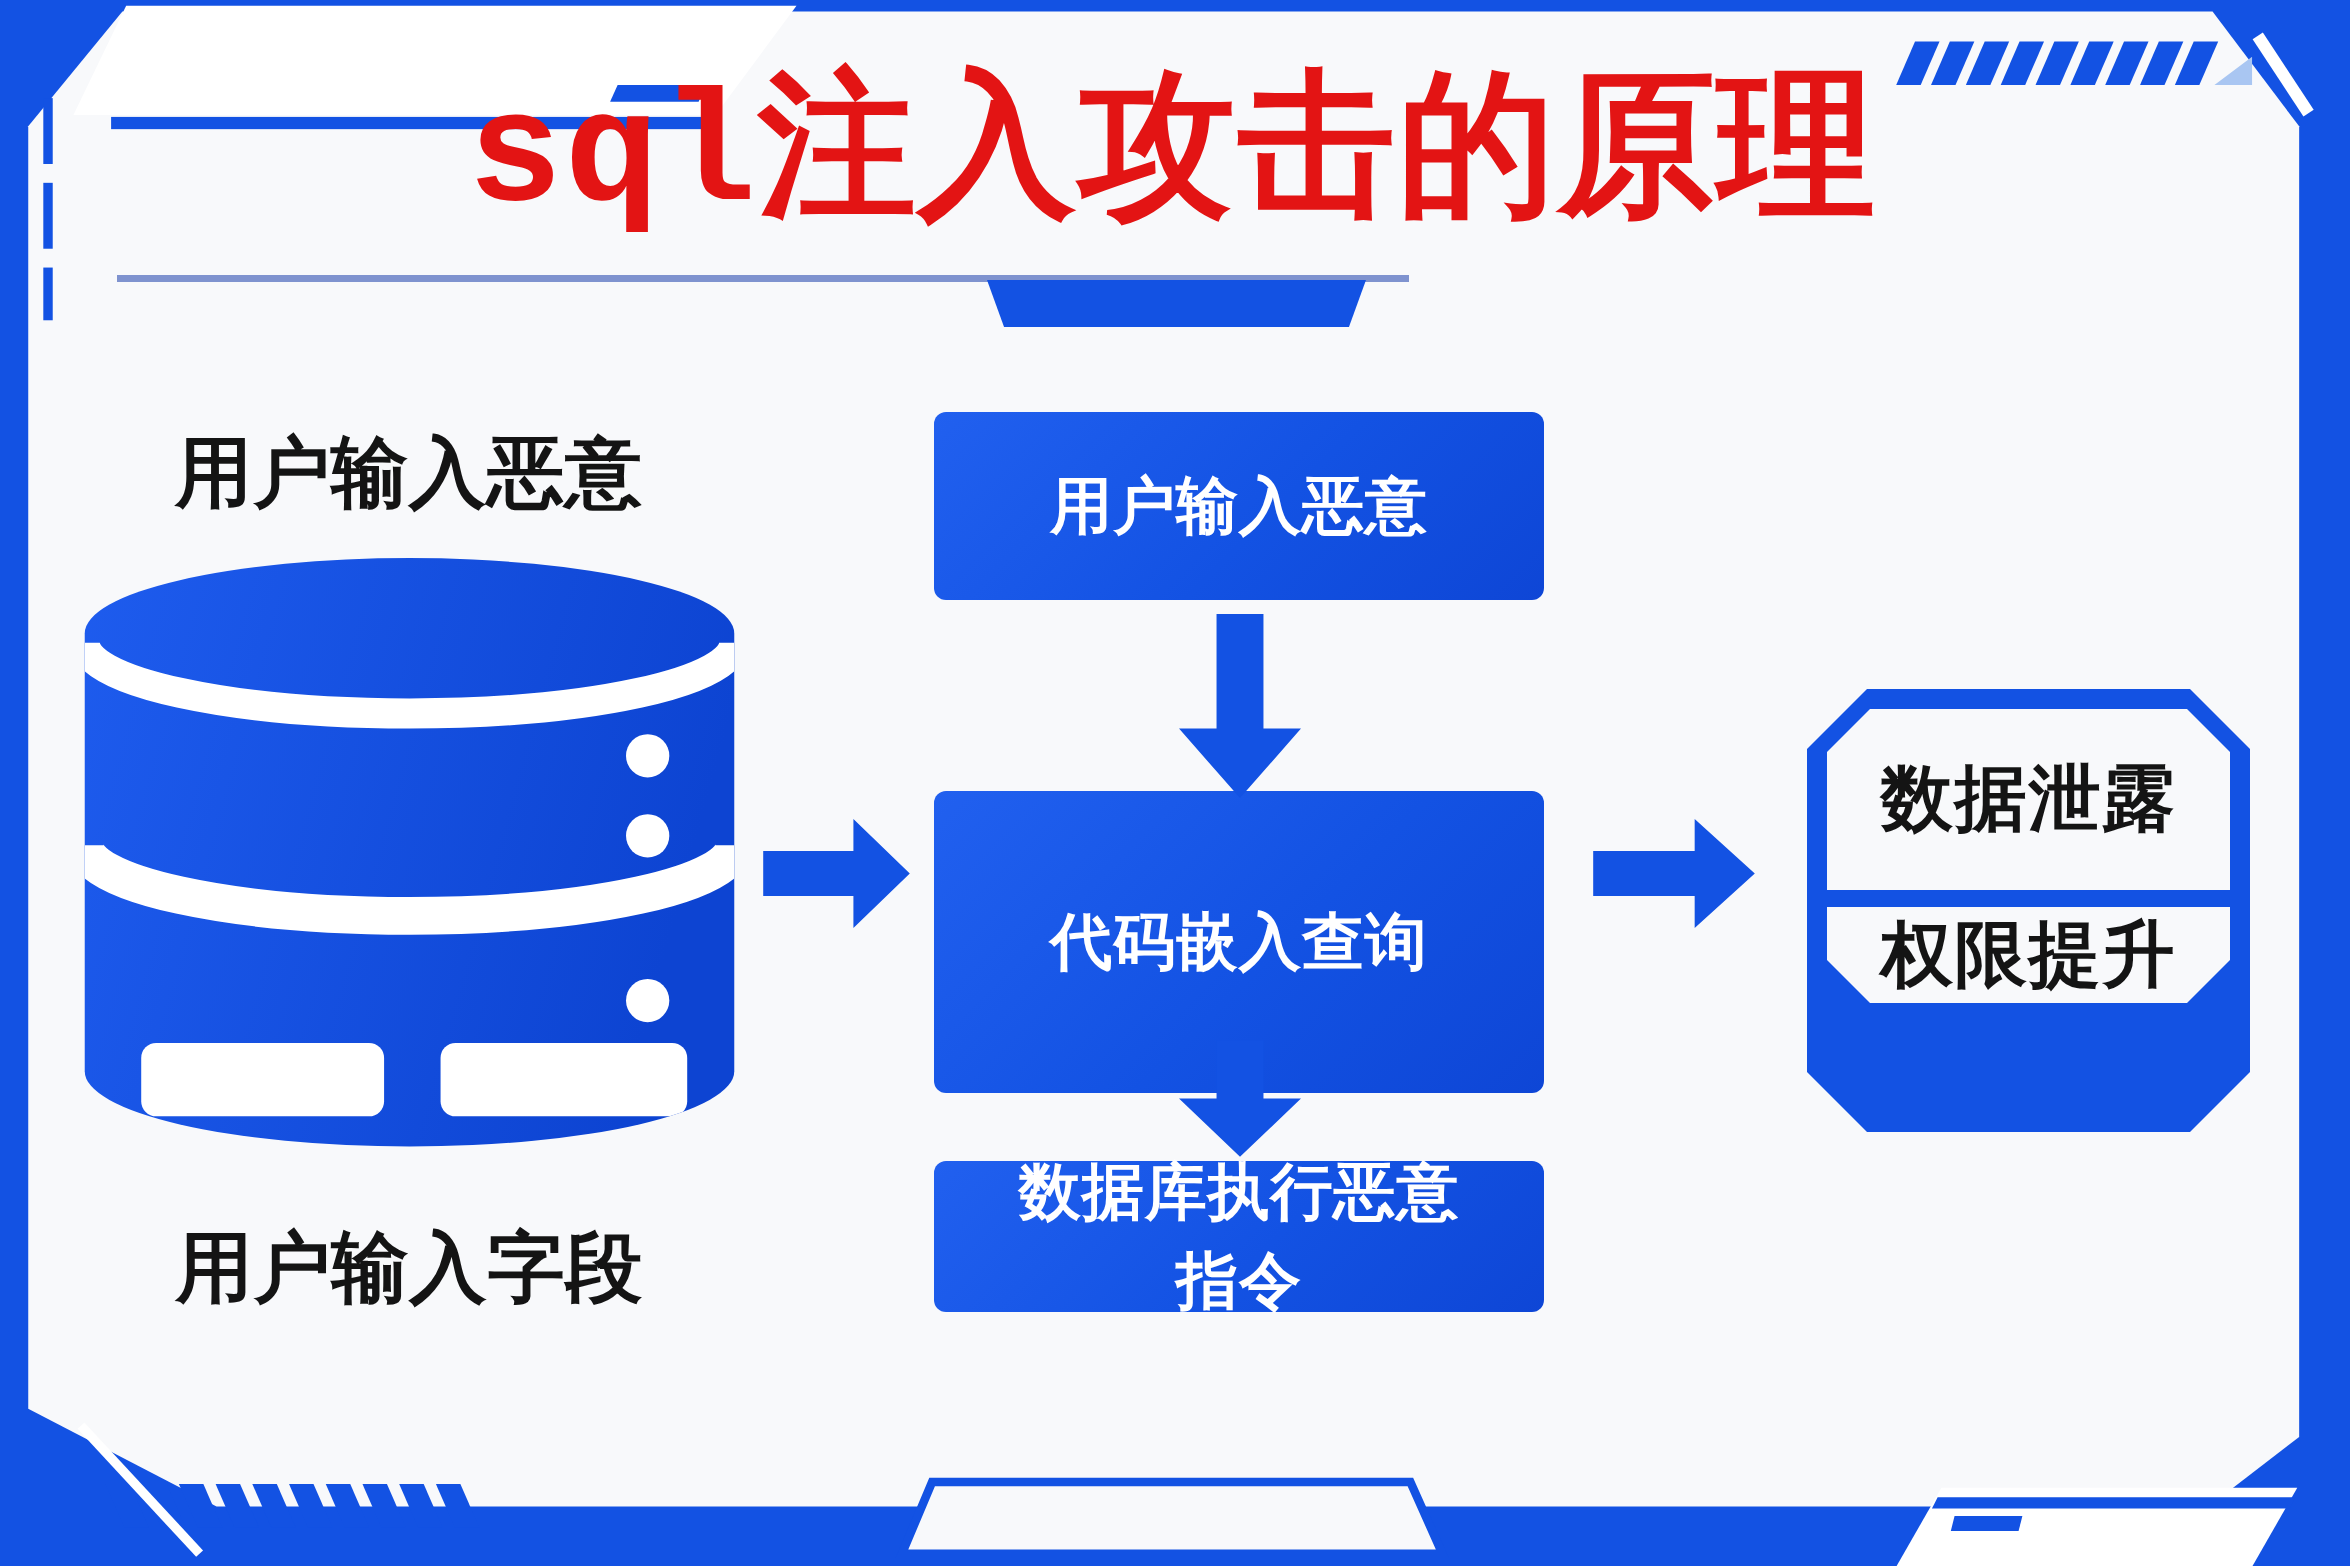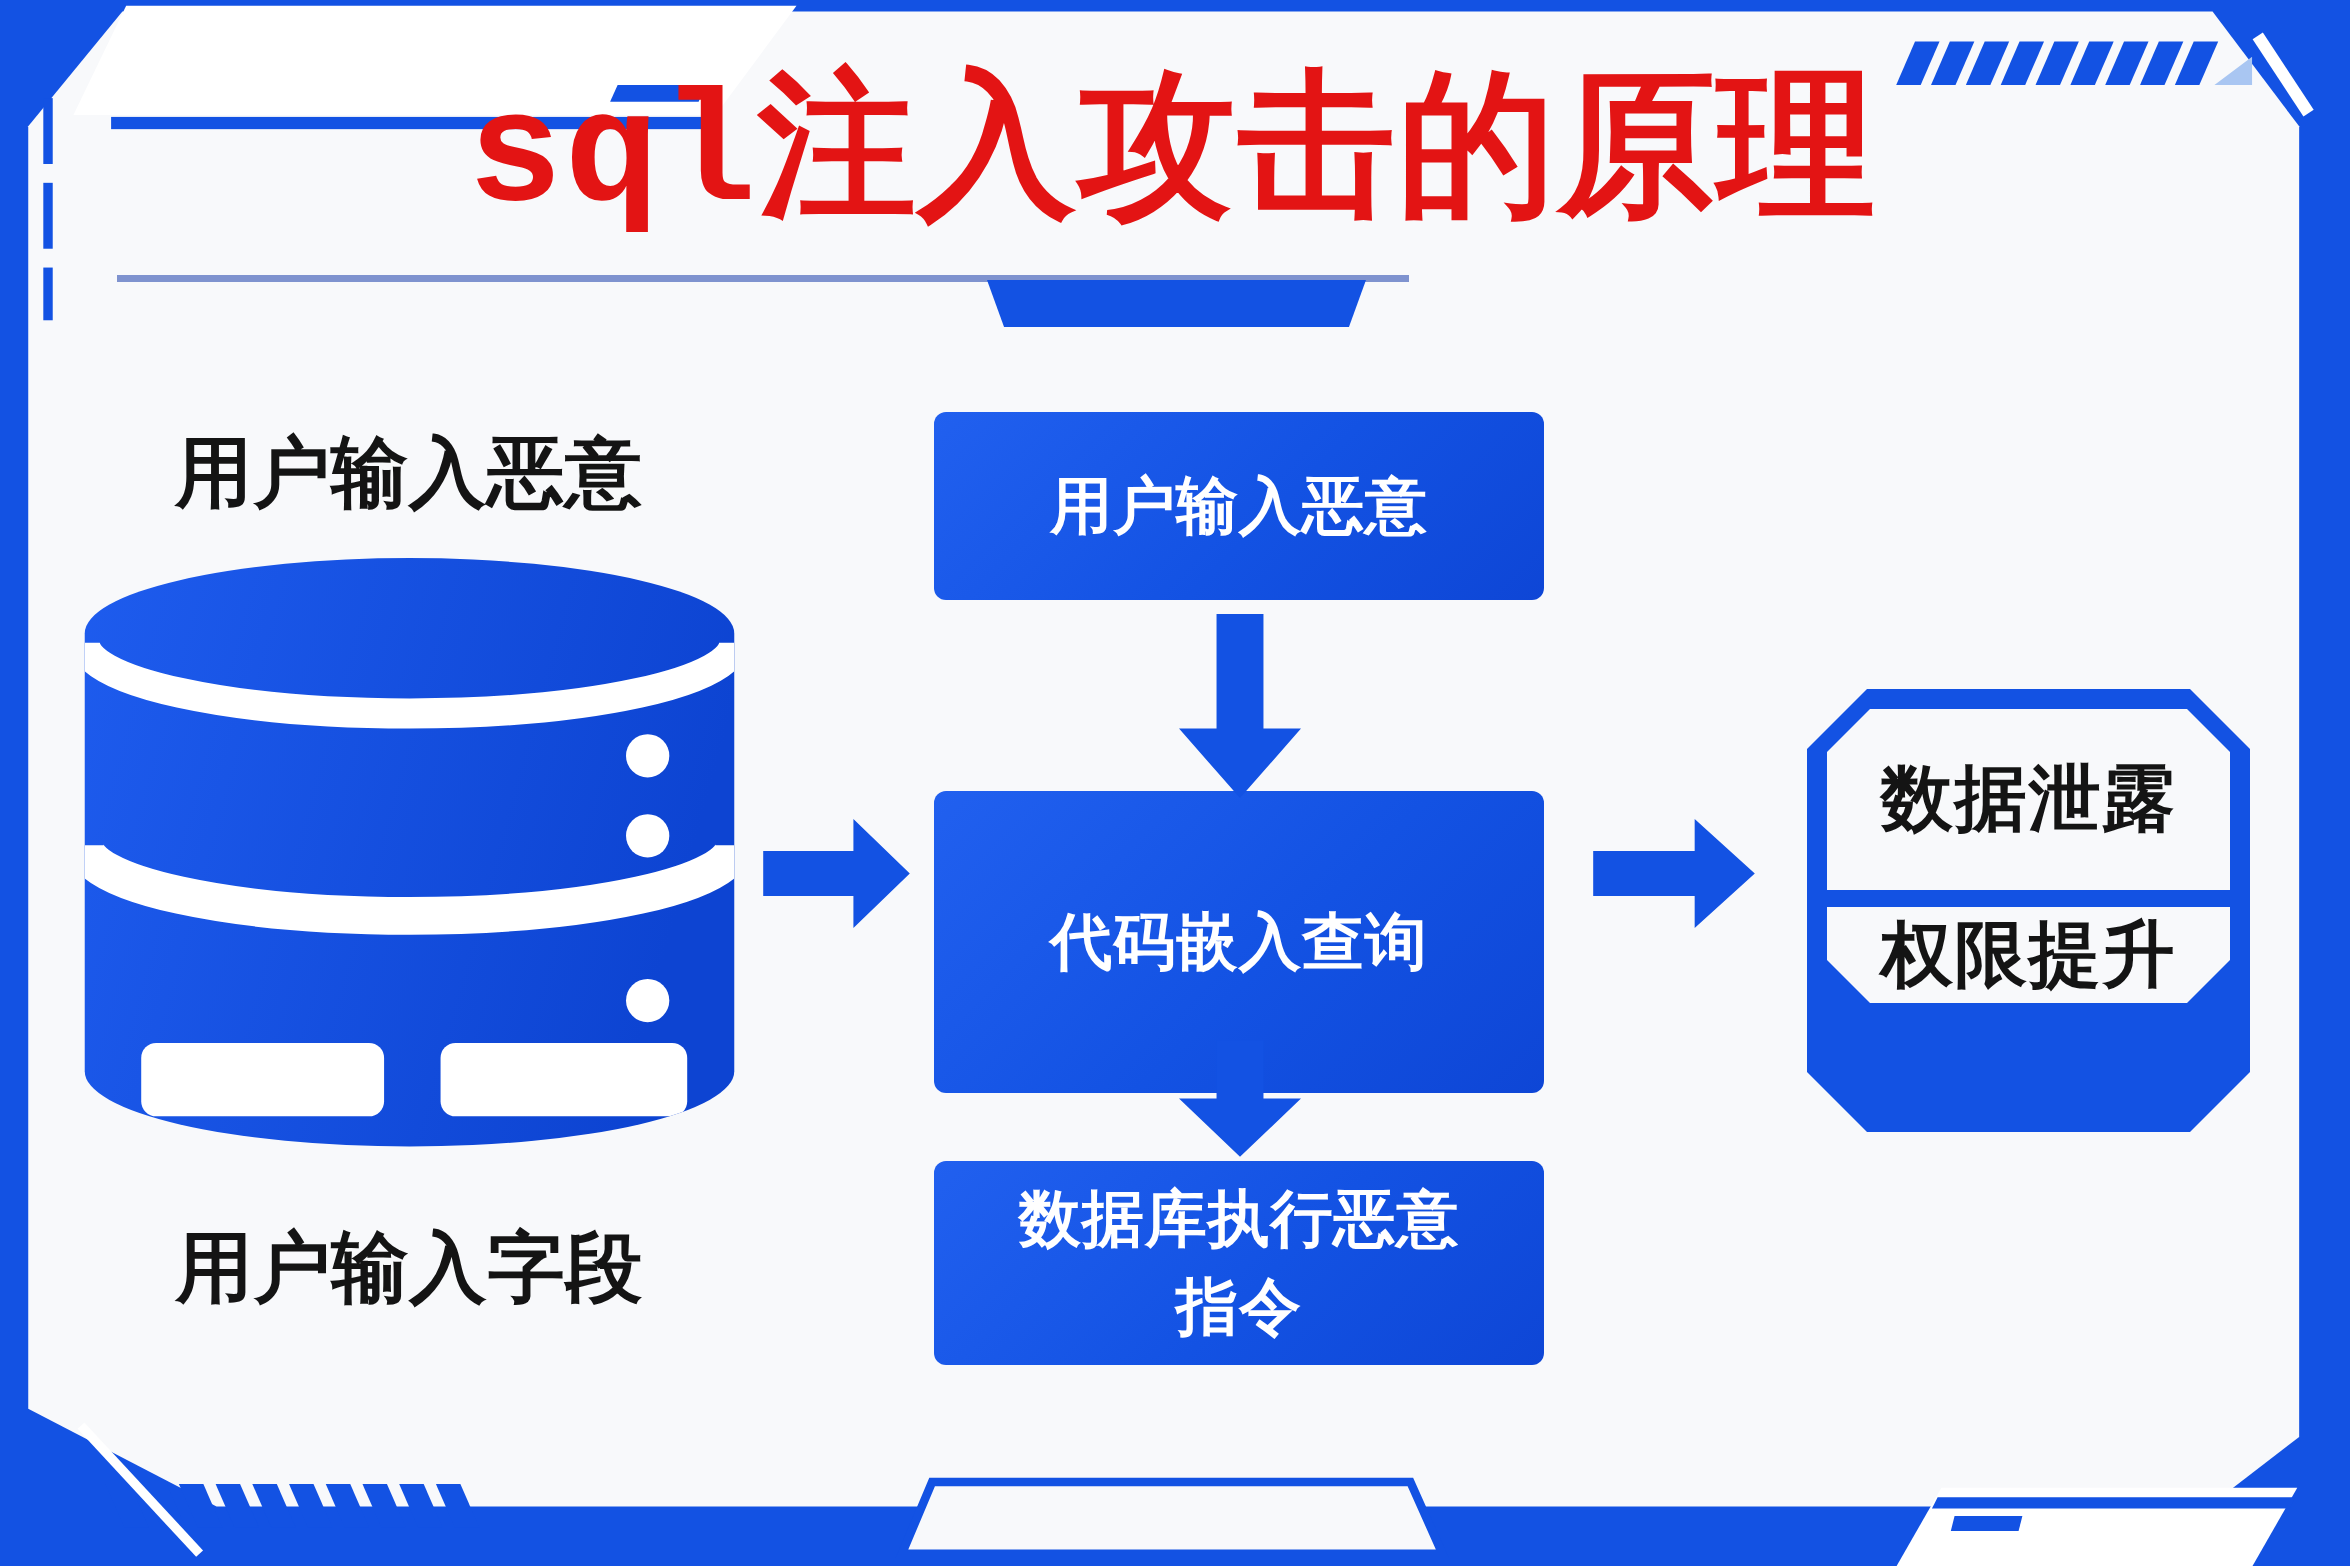--- a/index.html
+++ b/index.html
@@ -39,21 +39,21 @@
 
   .flow-box{
     left:934px;width:610px;background:linear-gradient(135deg,#2160ef 0%,var(--primary-blue) 55%,var(--deep-blue) 100%);
     color:var(--text-white);font-weight:800;text-align:center;
     display:flex;flex-direction:column;align-items:center;justify-content:center;
     font-size:62px;line-height:1.42;border-radius:12px;letter-spacing:0.9px;
   }
   .flow-box .line{white-space:nowrap;}
   .box-1{top:412px;height:188px;}
   .box-2{top:791px;height:302px;}
-  .box-3{top:1161px;height:204px;}
+  .box-3{top:1161px;height:151px;}
 
   .outcome-box{
     left:1807px;top:689px;width:443px;height:443px;background:var(--primary-blue);
     clip-path:polygon(60px 0,calc(100% - 60px) 0,100% 60px,100% calc(100% - 60px),calc(100% - 60px) 100%,60px 100%,0 calc(100% - 60px),0 60px);
   }
   .outcome-inner{
     position:absolute;left:20px;top:20px;width:403px;height:294px;background:var(--panel-white);
     clip-path:polygon(43px 0,calc(100% - 43px) 0,100% 43px,100% calc(100% - 43px),calc(100% - 43px) 100%,43px 100%,0 calc(100% - 43px),0 43px);
     display:flex;flex-direction:column;
   }

